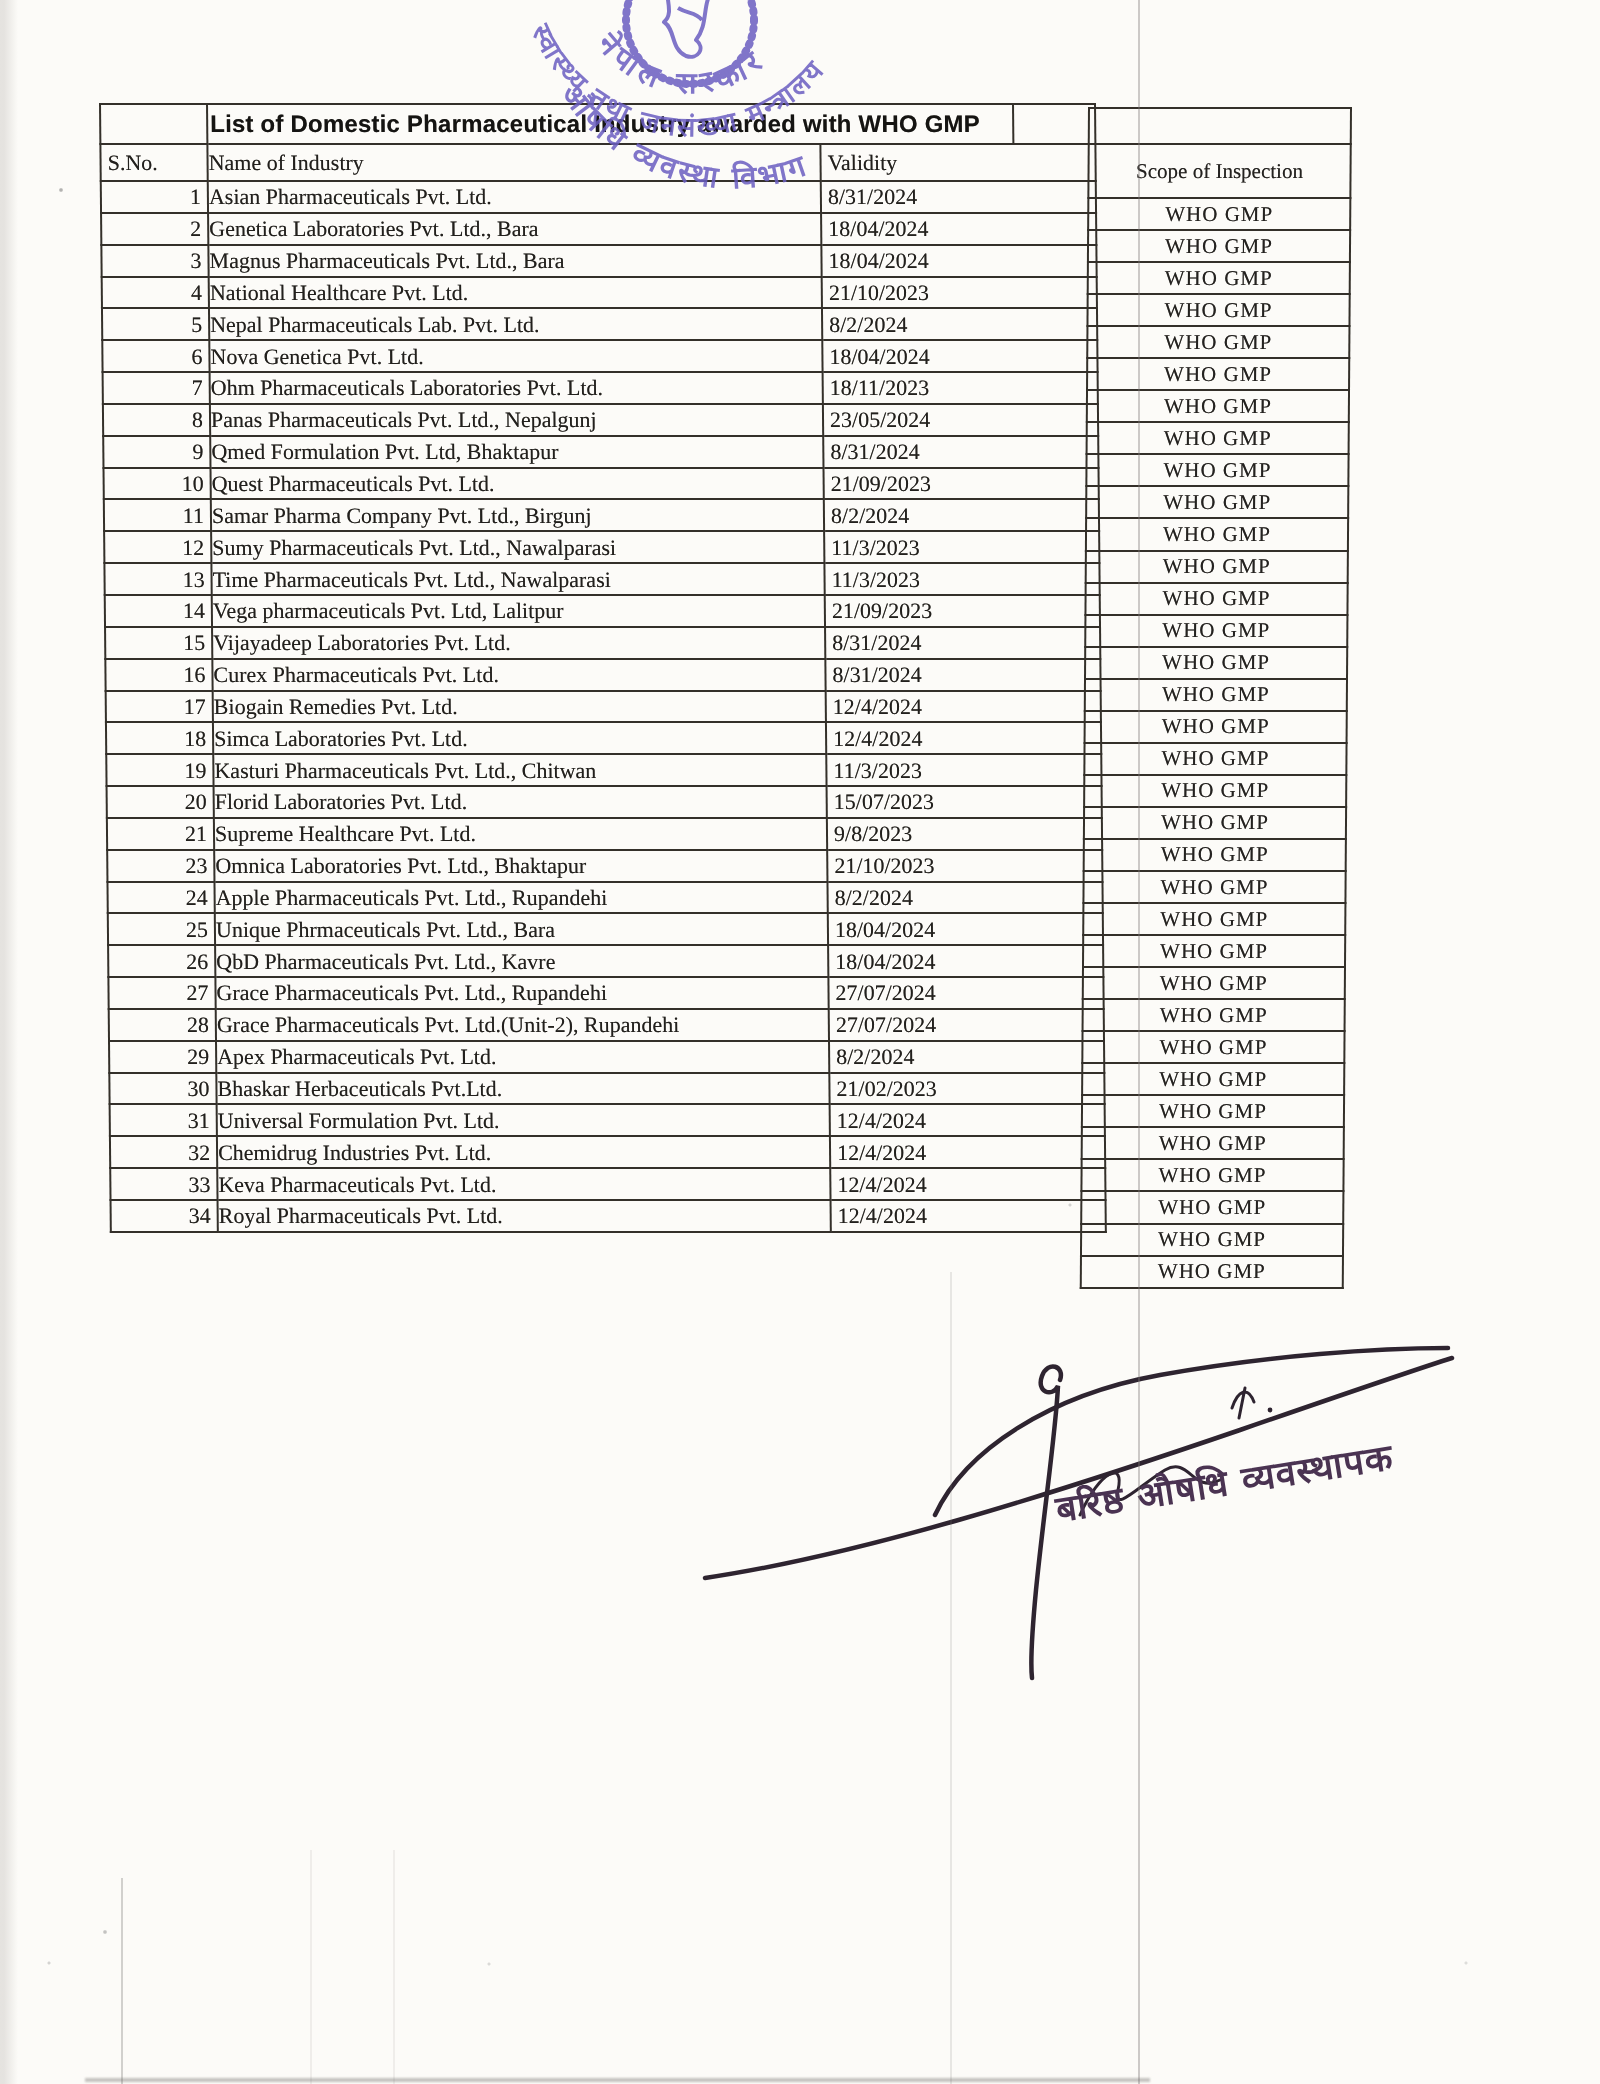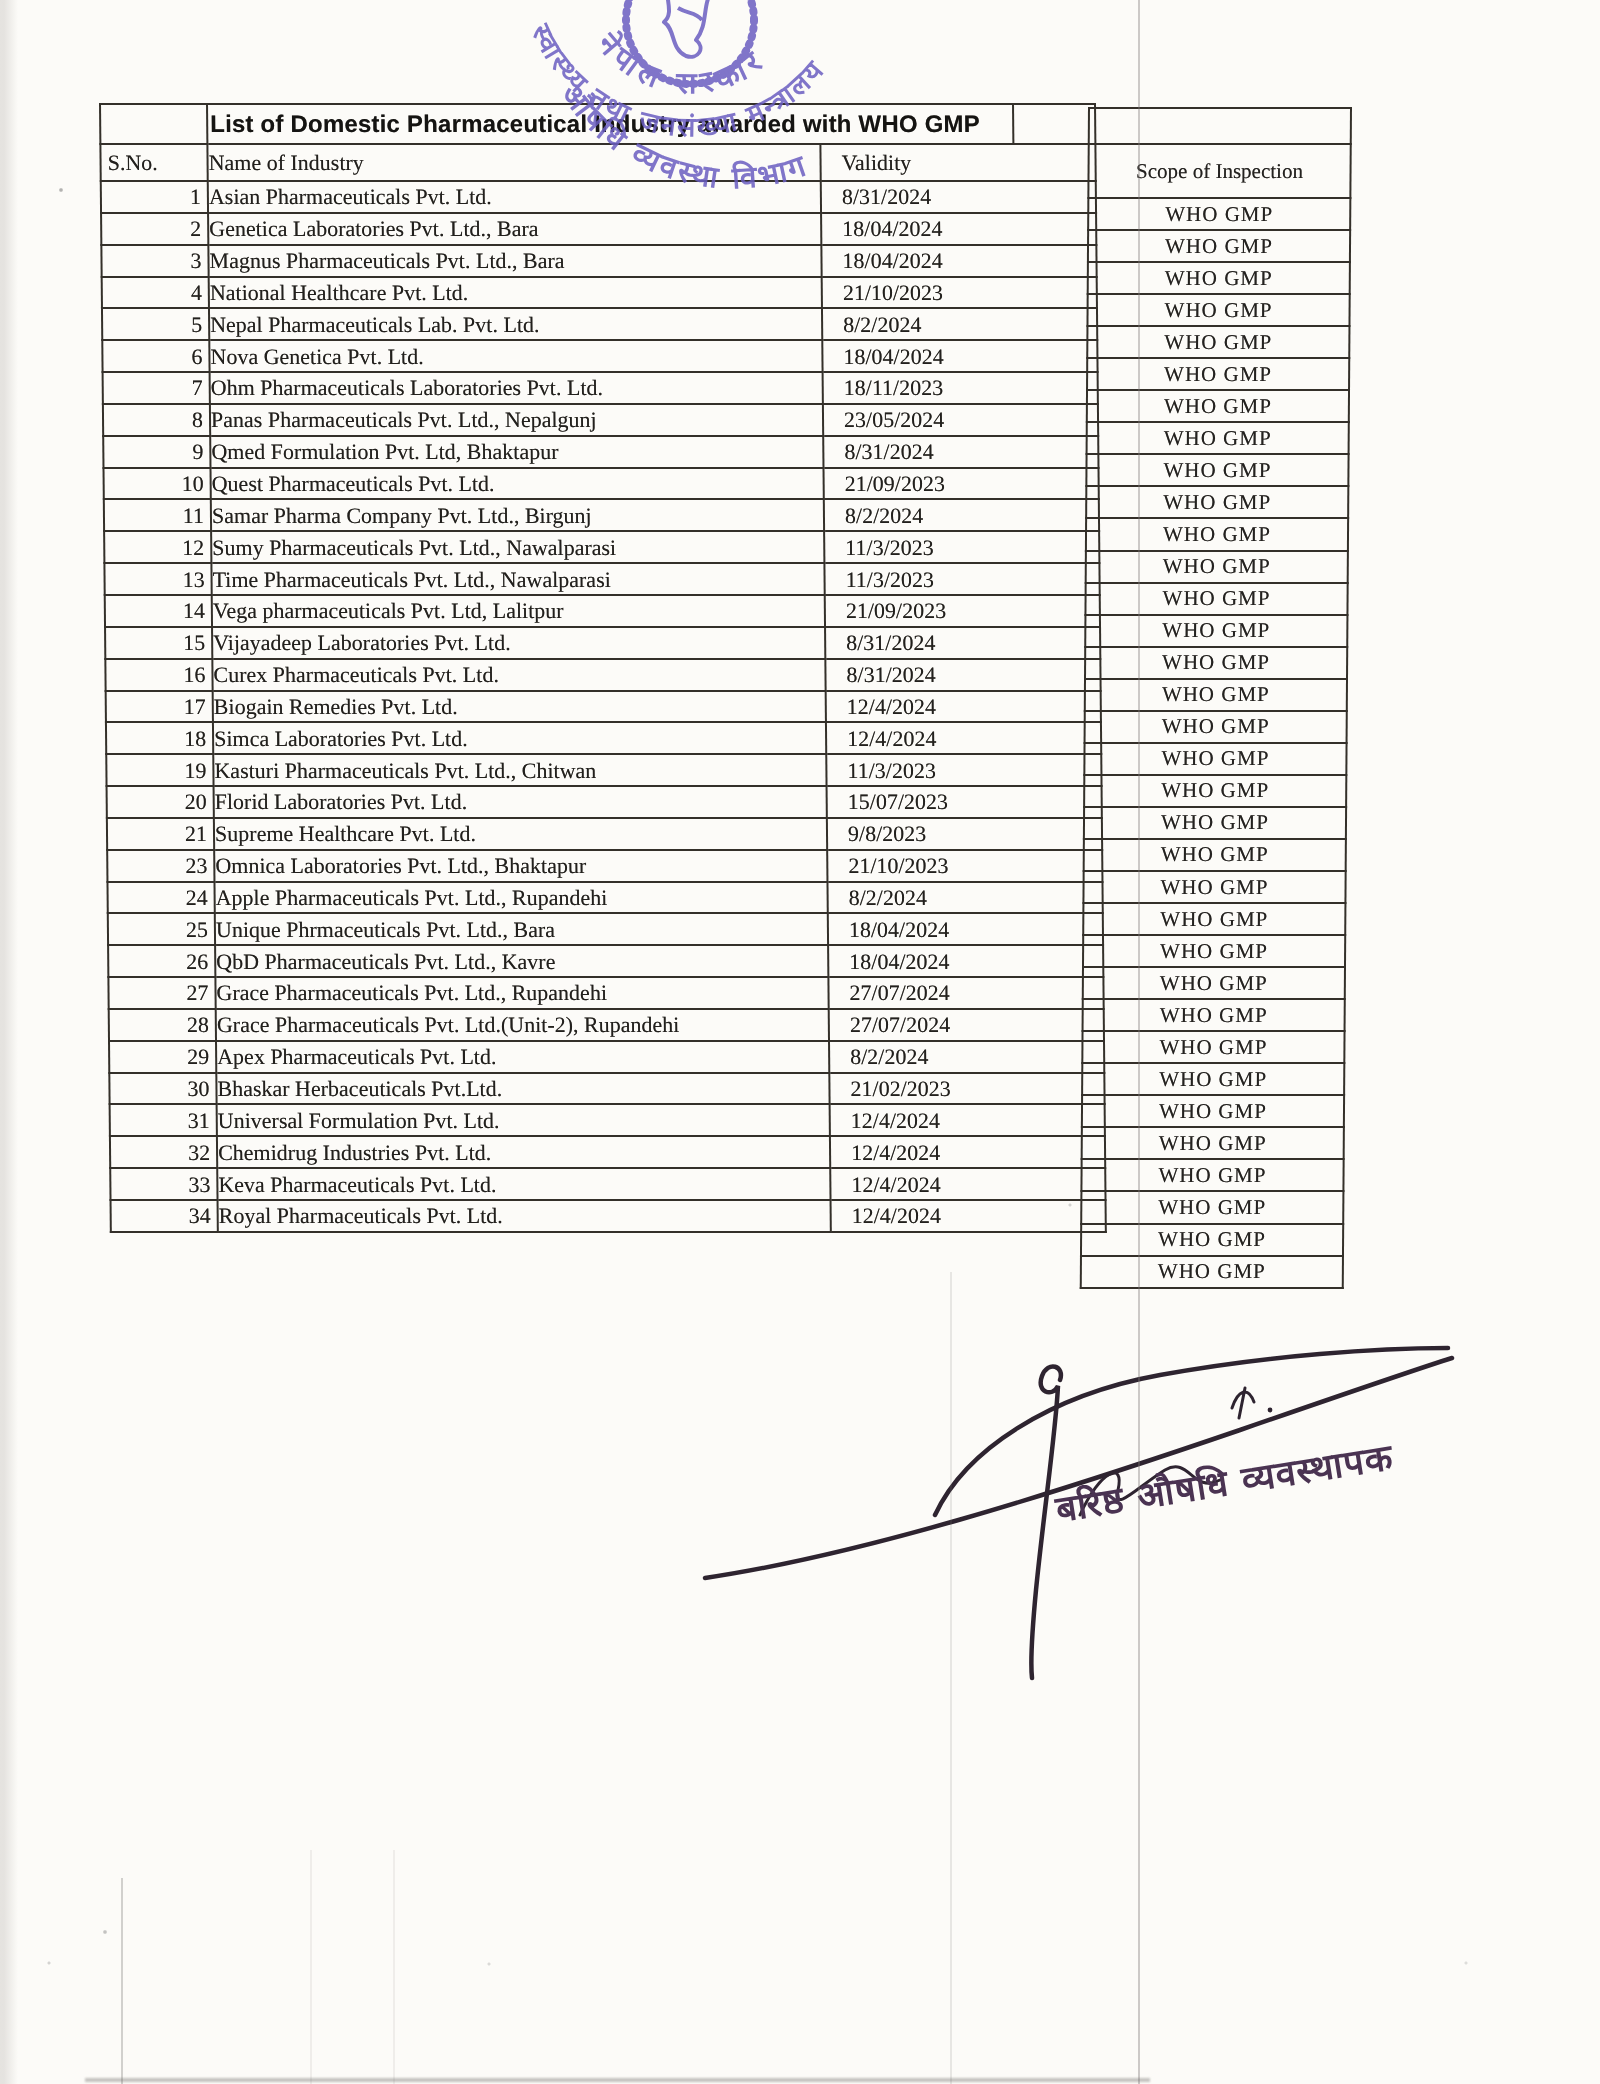--- a/index.html
+++ b/index.html
@@ -40,21 +40,21 @@
     font-family:"Liberation Sans","DejaVu Sans",sans-serif;
     font-weight:bold;font-size:24px;color:#151412;letter-spacing:.2px;
   }
   .c-title .stub{
     position:absolute;right:0;top:-2px;bottom:-2px;width:80px;
     border-left:2.4px solid #34302a;
   }
   .mt td.c-sno{text-align:right;padding-right:6px;}
   .mt td.c-sno.h{text-align:left;padding-left:6px;}
   .mt td.c-name{padding-left:0;}
-  .mt td.c-validity{padding-left:20px;}
+  .mt td.c-validity{padding-left:6px;}
 
   
   .st{
     position:absolute;left:1088px;top:107px;width:262px;
     border-collapse:collapse;table-layout:fixed;
     transform:skewX(-0.4deg);transform-origin:0 0;
     z-index:2;
   }
   .st td{
     border:2.4px solid #34302a;

